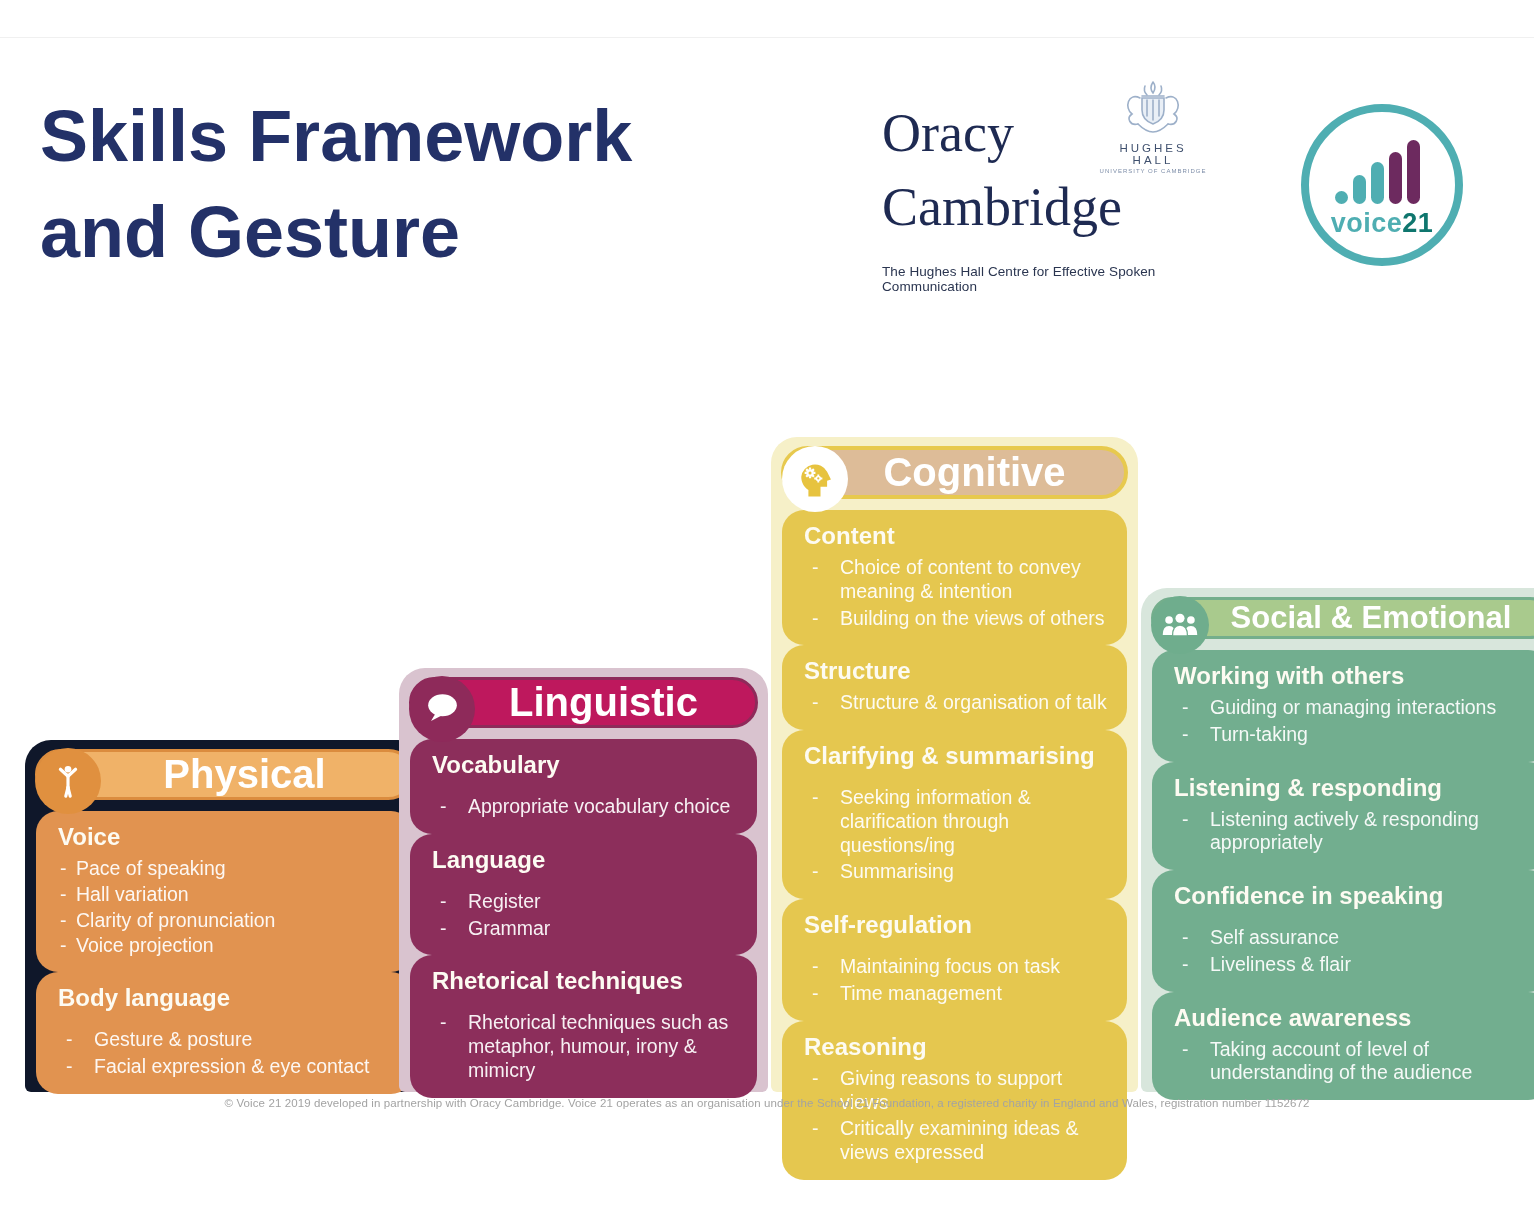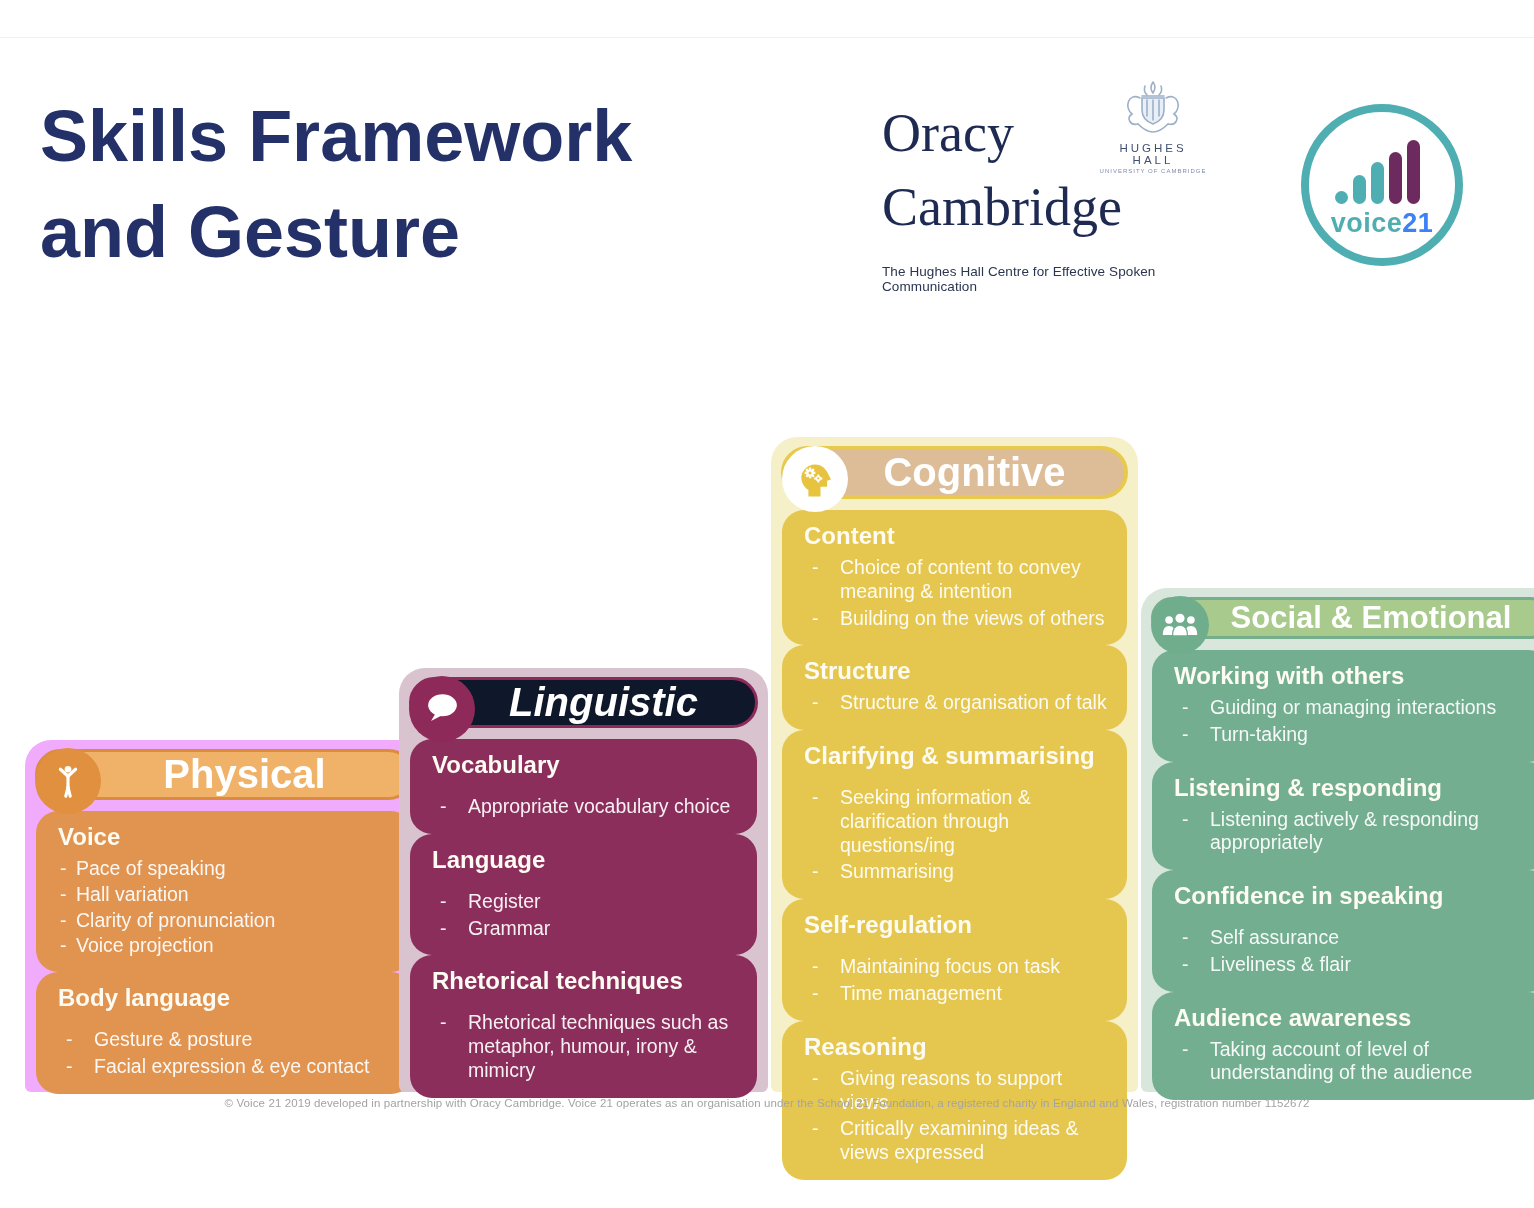--- a/index.html
+++ b/index.html
@@ -25,34 +25,34 @@
        border:8px solid #4FAEB2;background:#fff;box-sizing:border-box;}
   .v21-bars{position:absolute;left:26px;top:28px;width:100px;height:64px;display:flex;
             align-items:flex-end;gap:5px;}
   .v21-bar{width:13px;border-radius:7px;}
   .v21-text{position:absolute;left:0;top:96px;width:146px;text-align:center;font-size:27px;
             font-weight:bold;letter-spacing:.5px;}
 
   
   .col{position:absolute;bottom:116px;border-radius:26px 26px 6px 6px;display:flex;
        flex-direction:column;box-sizing:border-box;}
-  .col-physical  {left:25px;  width:399px; top:740px; background:#f0abfc;}
+  .col-physical  {left:25px;  width:399px; top:740px; background:#0f172a;}
   .col-linguistic{left:399px; width:369px; top:668px; background:#D9C3CF;}
   .col-cognitive {left:771px; width:367px; top:437px; background:#F6F0C8;}
   .col-social    {left:1141px;width:420px; top:588px; background:#D8E6DC;}
 
   .pill{position:relative;margin:9px 10px 0 10px;height:58px;border-radius:999px;
         display:flex;align-items:center;box-sizing:border-box;}
   .pill-label{flex:1;text-align:center;color:#fff;font-weight:bold;font-size:40px;
               padding-left:52px;padding-right:12px;white-space:nowrap;}
   .pill-icon{position:absolute;left:-3px;top:-4px;width:66px;height:66px;border-radius:50%;
              display:flex;align-items:center;justify-content:center;}
   .col-physical   .pill{background:#F0B268;border:3px solid #DB8C3E;}
   .col-physical   .pill-icon{background:#E0903F;}
-  .col-linguistic .pill{background:#0f172a;border:3px solid #8E2A5A;font-style:italic;}
+  .col-linguistic .pill{background:#be185d;border:3px solid #8E2A5A;}
   .col-linguistic .pill-icon{background:#8E2A5A;}
   .col-cognitive  .pill{background:#DDBC98;border:4px solid #E7C94E;}
   .col-cognitive  .pill-icon{background:#ffffff;}
   .col-social     .pill{background:#A9CA8D;border:3px solid #74AE8C;height:52px;}
   .col-social     .pill-icon{background:#6FAD8D;width:58px;height:58px;}
   .col-social     .pill-label{font-size:31px;}
 
   .cards{flex:1;display:flex;flex-direction:column;justify-content:space-between;
          padding:11px 11px 13px 11px;}
   .card{border-radius:22px;padding:10px 18px 12px 22px;color:#fff;box-sizing:border-box;}
@@ -115,21 +115,21 @@
 
   <div class="v21">
     <div class="v21-bars">
       <div class="v21-bar" style="height:13px;background:#4FAEB2;"></div>
       <div class="v21-bar" style="height:29px;background:#4FAEB2;"></div>
       <div class="v21-bar" style="height:42px;background:#4FAEB2;"></div>
       <div class="v21-bar" style="height:52px;background:#6D2A5F;"></div>
       <div class="v21-bar" style="height:64px;background:#6D2A5F;"></div>
     </div>
     <div class="v21-text">
-      <span style="color:#4FAEB2;">voice</span><span style="color:#3b82f6;text-align:right;">21</span>
+      <span style="color:#4FAEB2;">voice</span><span style="color:#0f766e;text-align:right;">21</span>
     </div>
   </div>
 
   <div class="col col-physical">
     <div class="pill">
       <span class="pill-icon">
         <svg width="38" height="38" viewBox="0 0 24 24">
           <g stroke="#fff" stroke-width="2" stroke-linecap="round" fill="none">
             <circle cx="12" cy="4.6" r="2.1" fill="#fff" stroke="none"></circle>
             <path d="M12 8.2 V16"></path>

